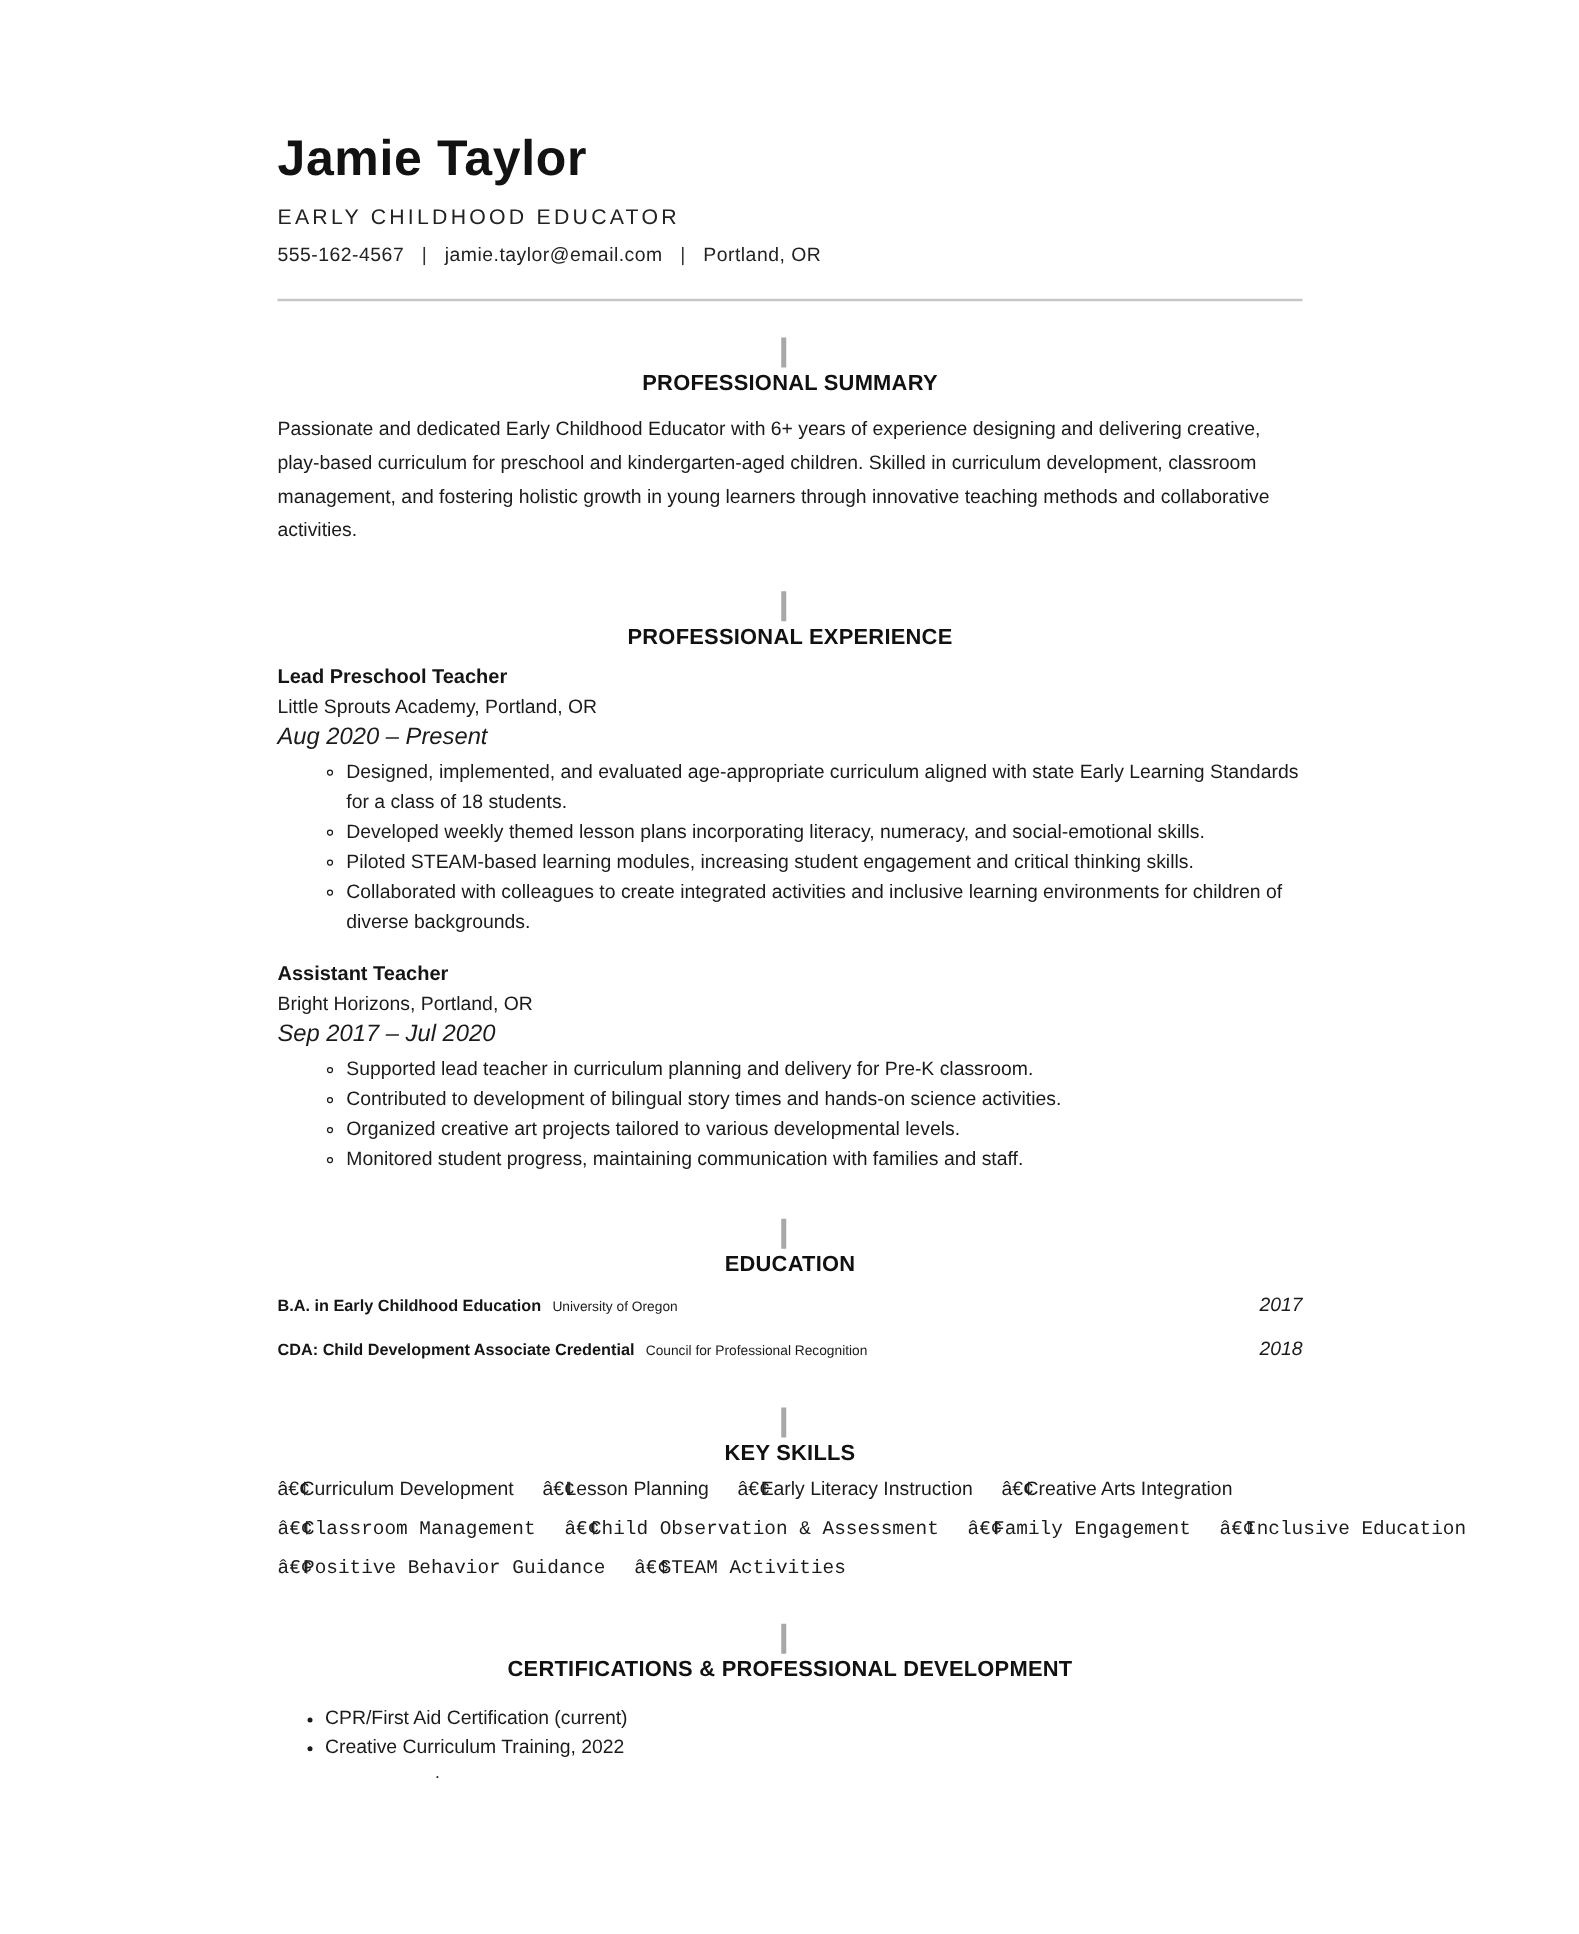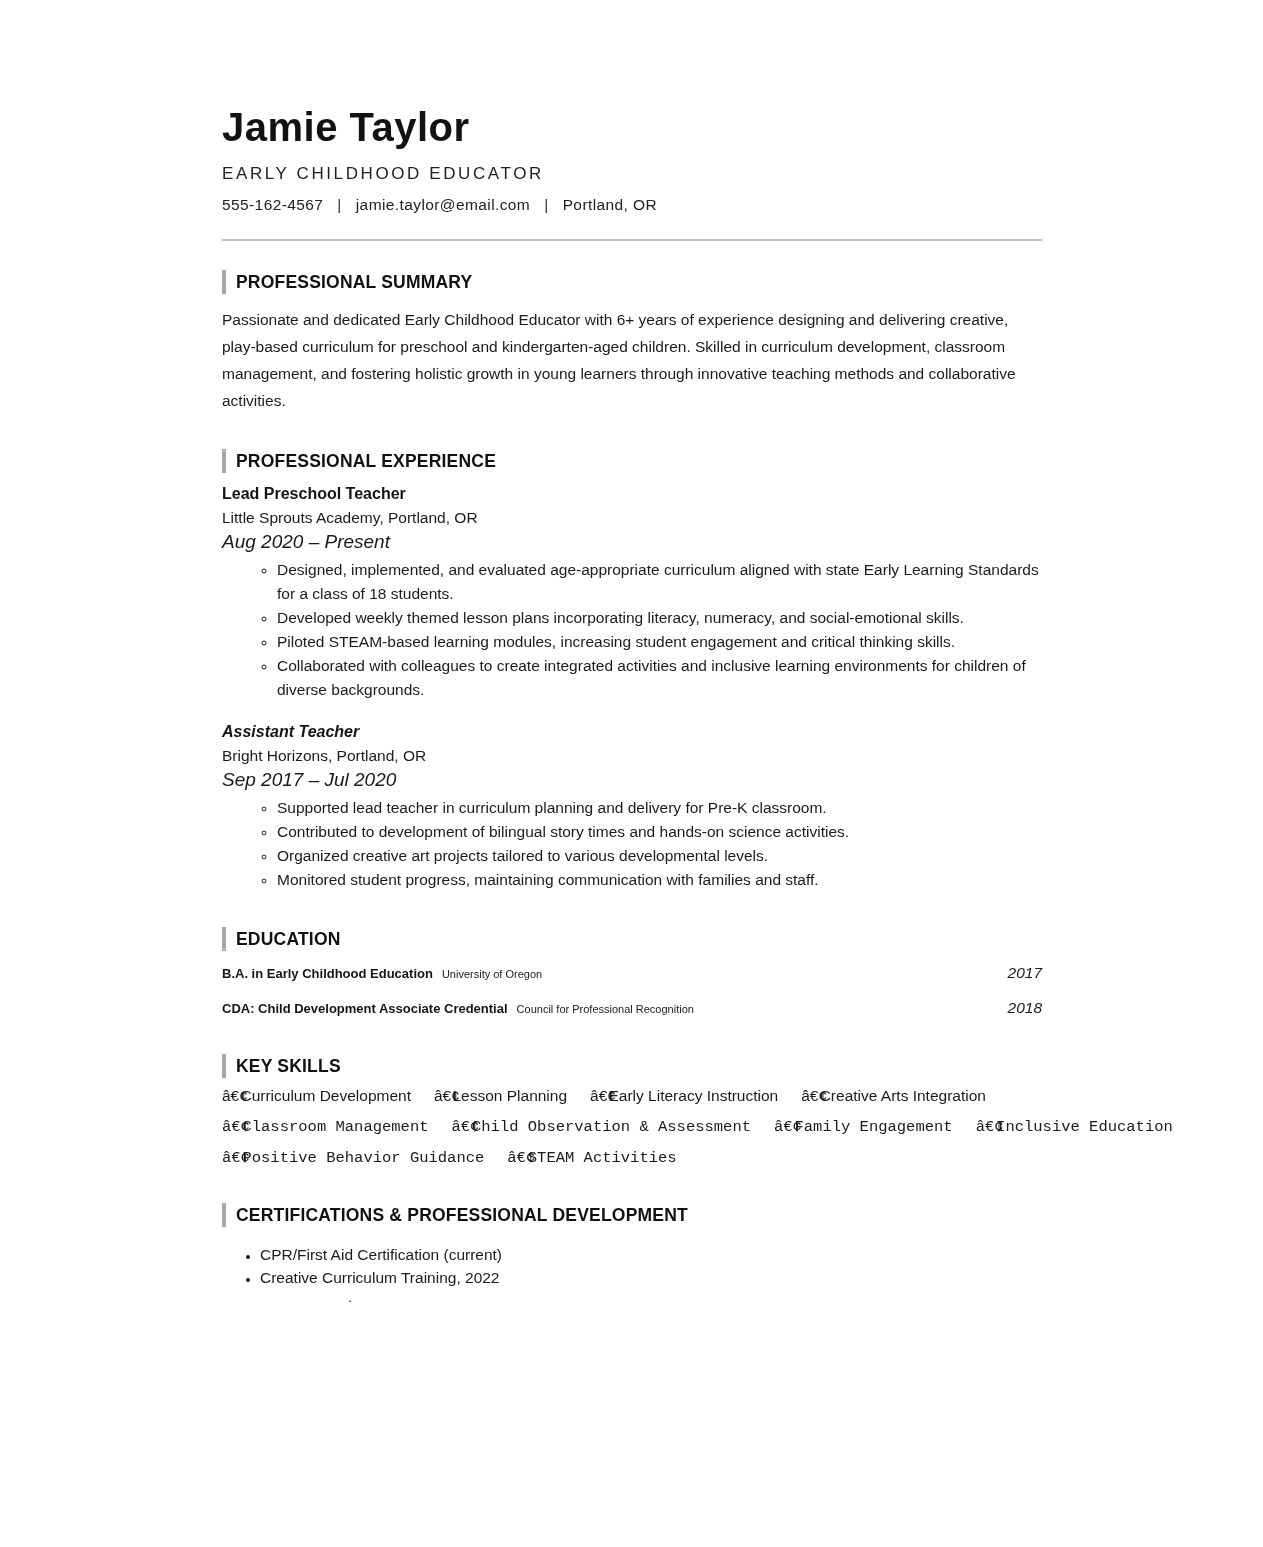--- a/index.html
+++ b/index.html
@@ -12,31 +12,31 @@
   .page { padding: 103px 116px 40px 222px; width: 820px; box-sizing: content-box; }
 
   
   .name { margin: 0; font-size: 40px; line-height: 48px; font-weight: 700; color: #121212; letter-spacing: 0.5px; }
   .role-title { margin: 12px 0 0; font-size: 17px; line-height: 21px; letter-spacing: 2.6px; color: #222; }
   .contact { margin: 11px 0 0; font-size: 15.5px; line-height: 19px; color: #222; letter-spacing: 0.4px; }
   .contact .sep { margin: 0 14px; color: #333; }
   hr.rule { margin: 25px 0 0; border: none; border-top: 2px solid #c6c6c6; }
 
   
-  .sec-h { display: flex; align-items: center; margin: 35px 0 0; }
+  .sec-h { display: flex; align-items: center; margin: 35px 0 0; flex-direction: column; }
   .sec-h.first { margin-top: 29px; }
   .sec-h .bar { width: 4px; height: 24px; background: #a8a8a8; margin-right: 10px; flex: none; }
   .sec-h .txt { font-size: 17.5px; line-height: 24px; font-weight: 700; color: #111; letter-spacing: 0.2px; }
 
   
   .summary { margin: 12px 0 0; font-size: 15.5px; line-height: 27px; color: #1b1b1b; }
 
   
   .job-title { margin: 11px 0 0; font-size: 16px; line-height: 20px; font-weight: 700; color: #151515; }
-  .job-title.second { margin-top: 20px; font-style: italic; }
+  .job-title.second { margin-top: 20px; }
   .job-company { margin: 4px 0 0; font-size: 15.5px; line-height: 19px; }
   .job-dates { margin: 5px 0 0; font-size: 19px; line-height: 19px; font-style: italic; }
   ul.job-bullets { margin: 7px 0 0; padding: 0 0 0 55px; list-style-type: circle; }
   ul.job-bullets li { font-size: 15.5px; line-height: 24px; }
   ul.job-bullets li::marker { font-size: 0.95em; }
 
   
   .edu-row { display: flex; justify-content: space-between; align-items: baseline; margin: 12px 0 0; }
   .edu-row + .edu-row { margin-top: 14px; }
   .edu-degree { font-size: 13px; line-height: 20px; font-weight: 700; color: #151515; }

